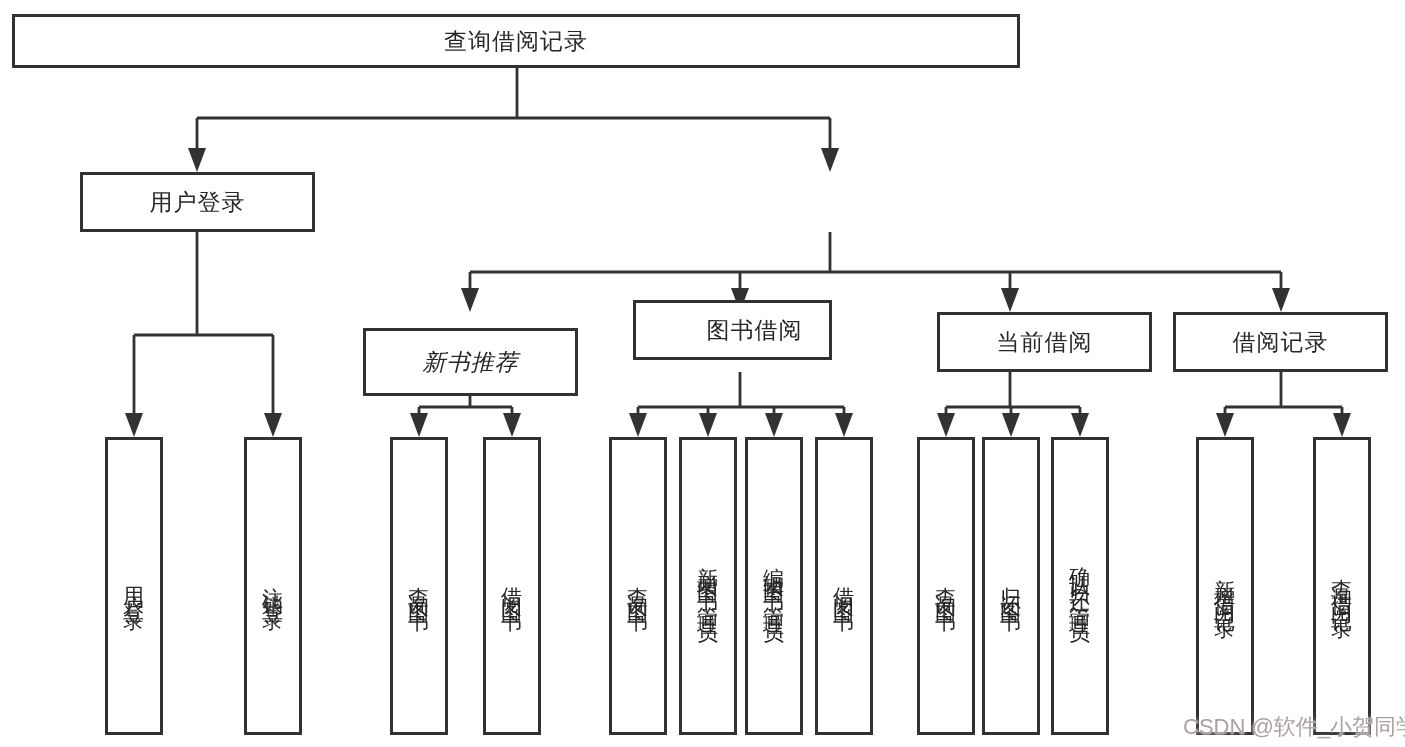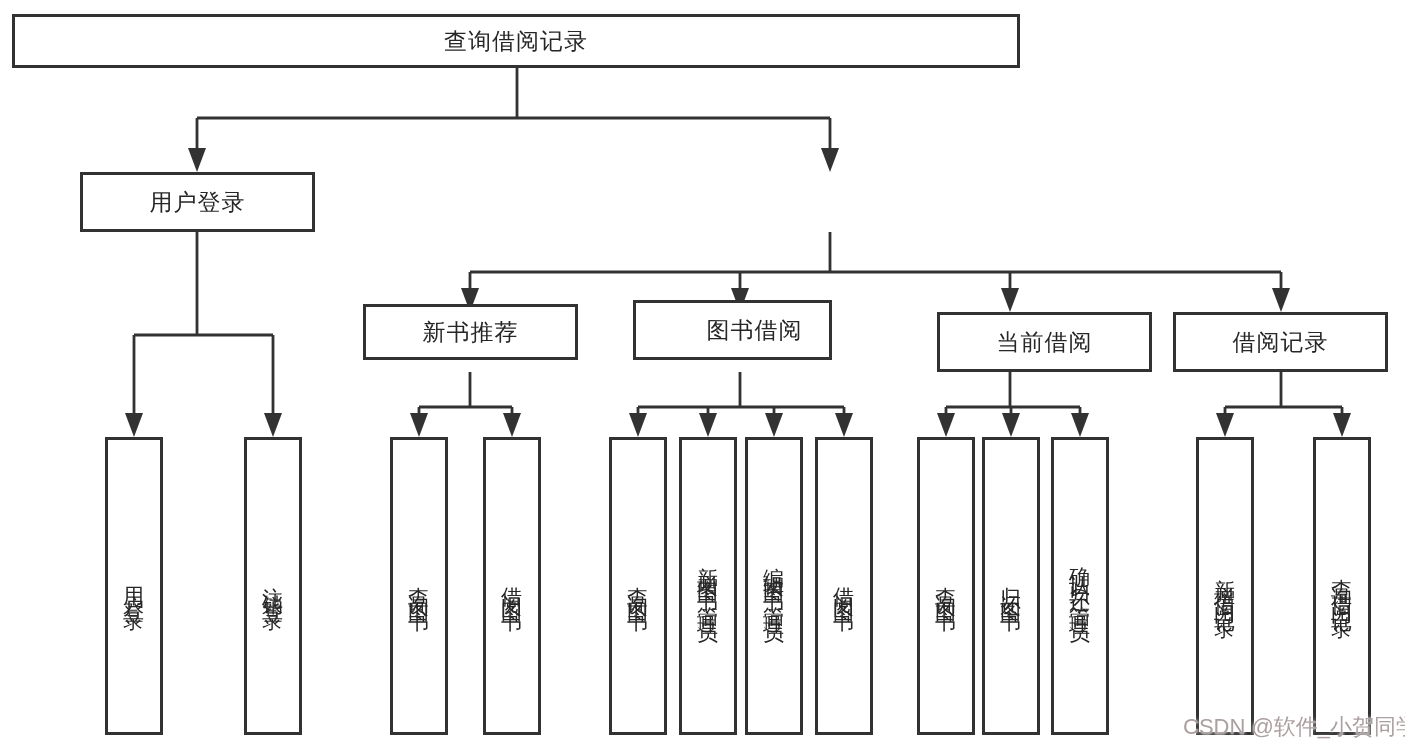--- a/index.html
+++ b/index.html
@@ -61,21 +61,21 @@
       <polygon points="1071,413 1089,413 1080,437"></polygon>
       <polygon points="1216,413 1234,413 1225,437"></polygon>
       <polygon points="1333,413 1351,413 1342,437"></polygon>
     </g>
   </svg>
 
   <div class="box" style="left:12px; top:14px; width:1008px; height:54px;">查询借阅记录</div>
 
   <div class="box" style="left:80px; top:172px; width:235px; height:60px;">用户登录</div>
 
-  <div class="box" style="left:363px; top:304px; width:215px; height:56px;">新书推荐</div>
+  <div class="box" style="left:363px; top:328px; width:215px; height:68px;font-style:italic;">新书推荐</div>
   <div class="box" style="left:633px; top:300px; width:199px; height:60px;padding-left:44px;">图书借阅</div>
   <div class="box" style="left:937px; top:312px; width:215px; height:60px;">当前借阅</div>
   <div class="box" style="left:1173px; top:312px; width:215px; height:60px;">借阅记录</div>
 
   <div class="box leaf" style="left:105px; top:437px; width:58px; height:298px;">
     <span class="vtext">用户登录</span>
   </div>
   <div class="box leaf" style="left:244px; top:437px; width:58px; height:298px;">
     <span class="vtext">注销登录</span>
   </div>

